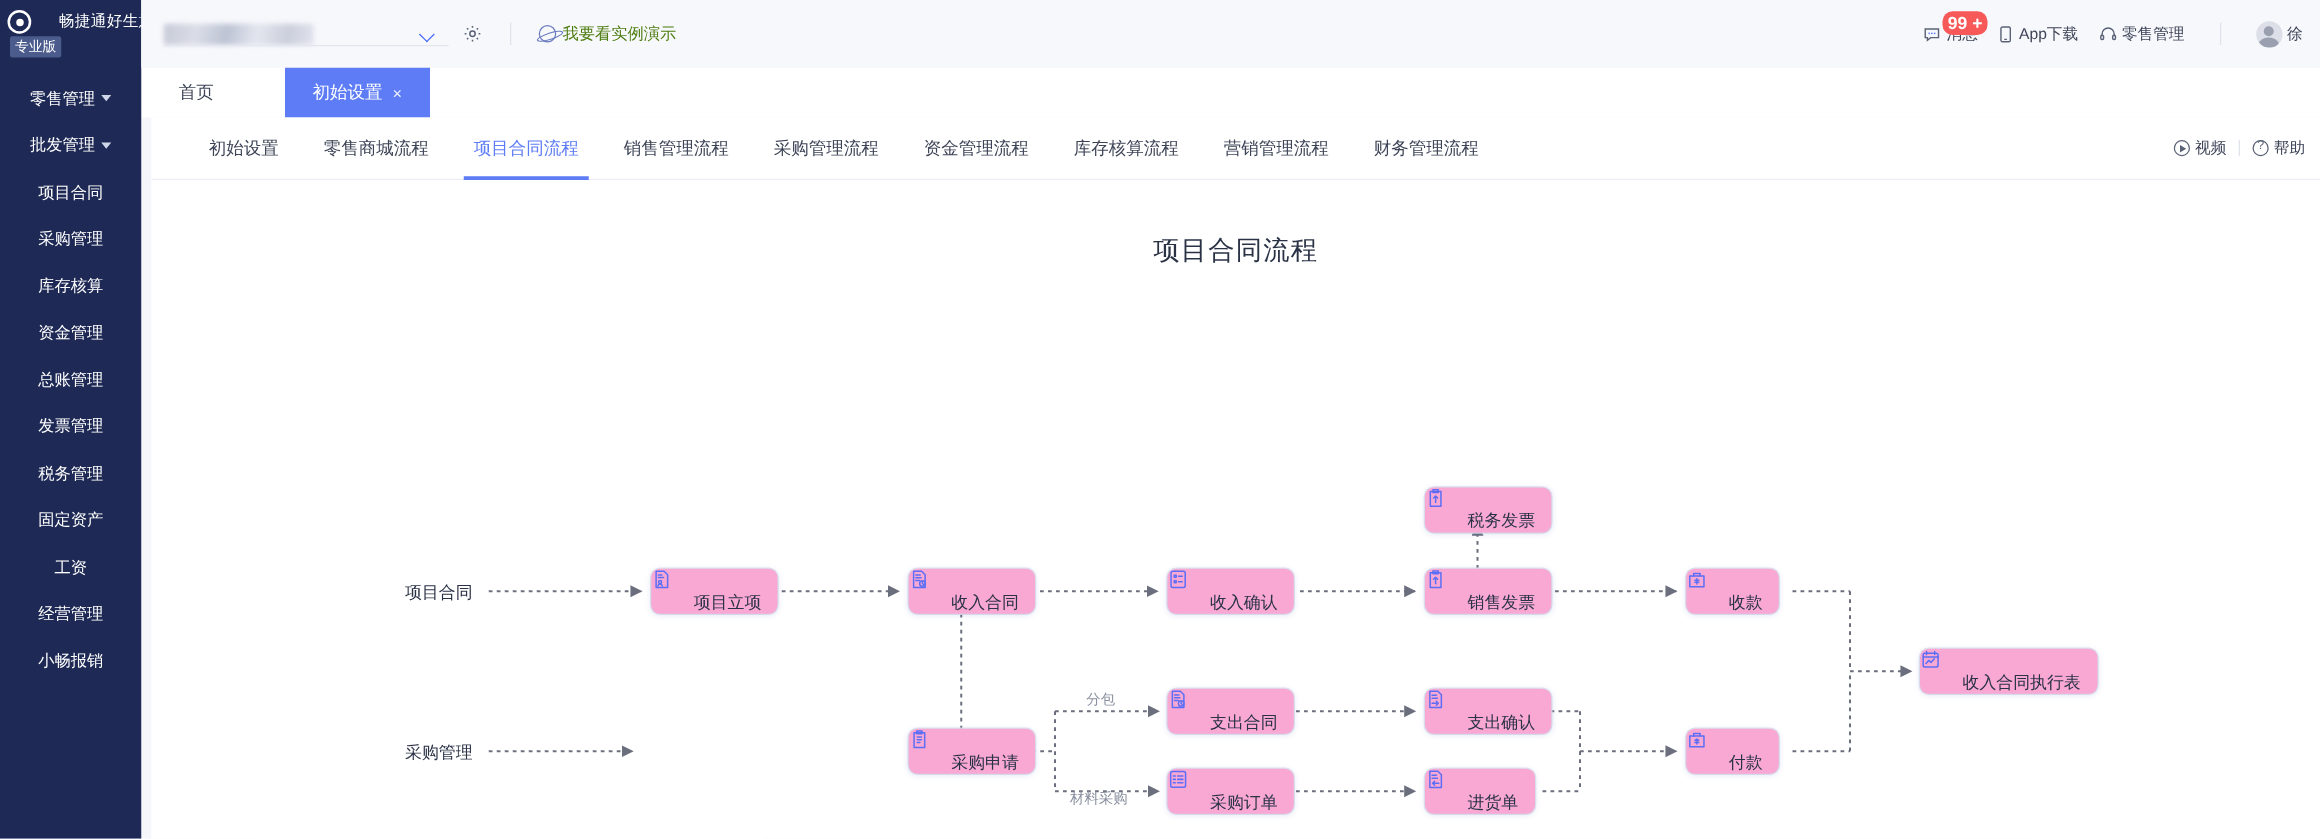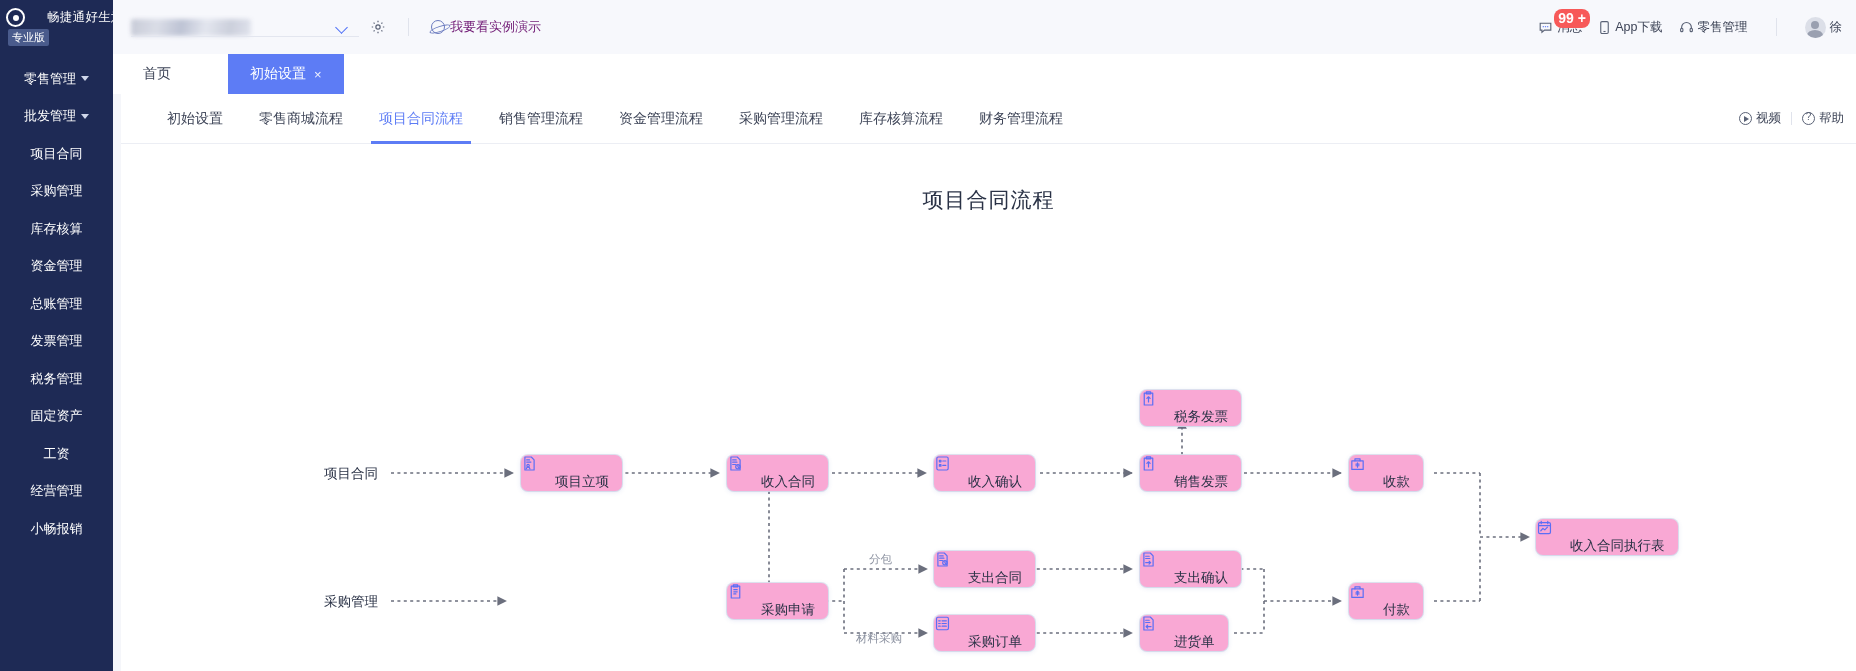--- a/index.html
+++ b/index.html
@@ -51,21 +51,21 @@
     width: 120px; height: 17px; border-radius: 2px;
     background: linear-gradient(100deg,#c3c7d4 0%,#d9dce6 22%,#b9bfd1 42%,#e2e5ee 62%,#c8ccd9 82%,#dfe2ec 100%);
     filter: blur(2.2px); opacity: .92;
   }
   .org-underline { position: absolute; left: 18px; top: 36px; width: 228px; height: 1px; background: #e3e6ef; }
   .chev-dn { width: 9px; height: 9px; border-right: 1.6px solid #4a6cf7;
              border-bottom: 1.6px solid #4a6cf7; transform: rotate(45deg); margin-left: auto; }
   .gear { width: 16px; height: 16px; position: relative; cursor: pointer; flex: 0 0 16px; margin-left: 14px; }
   .gear svg { display: block; }
   .vdiv { width: 1px; height: 18px; background: #e0e3ec; margin: 0 12px; }
-  .demo-link { display: flex; align-items: center; gap: 5px; color: #701a75; font-size: 13px; cursor: pointer; }
+  .demo-link { display: flex; align-items: center; gap: 5px; color: #4d7c0f; font-size: 13px; cursor: pointer; }
   .demo-ring { width: 14px; height: 14px; border: 1.4px solid #6b7bbf; border-radius: 50%; position: relative; }
   .demo-ring::after { content:""; position:absolute; left:-3px; top:5px; width:20px; height:4px;
                       border: 1.3px solid #6b7bbf; border-radius:50%; transform: rotate(-18deg); }
   .topbar-right { margin-left: auto; display: flex; align-items: center; gap: 16px; }
   .tr-item { display: flex; align-items: center; gap: 4px; font-size: 12.5px; color: #3d4457; cursor: pointer; position: relative; }
   .badge {
     position: absolute; left: 16px; top: -10px; background: #f75959; color: #fff;
     font-size: 14px; font-weight: bold; line-height: 1; padding: 2.5px 4px 3px; border-radius: 8px;
     white-space: nowrap;
   }
@@ -252,27 +252,30 @@
             <div class="subtab">
               <span>零售商城流程</span>
             </div>
             <div class="subtab active">
               <span>项目合同流程</span>
             </div>
             <div class="subtab">
               <span>销售管理流程</span>
             </div>
             <div class="subtab">
+              <span>采购管理流程</span>
+            </div>
+            <div class="subtab">
               <span>资金管理流程</span>
             </div>
             <div class="subtab">
-              <span>采购管理流程</span>
-            </div>
-            <div class="subtab">
               <span>库存核算流程</span>
+            </div>
+            <div class="subtab">
+              <span>营销管理流程</span>
             </div>
             <div class="subtab">
               <span>财务管理流程</span>
             </div>
           </div>
         <div class="subtabs-right" id="subtabs-right">
             <div class="mini-link">
               <span class="mini-ico play"></span>
               <span>视频</span>
             </div>

